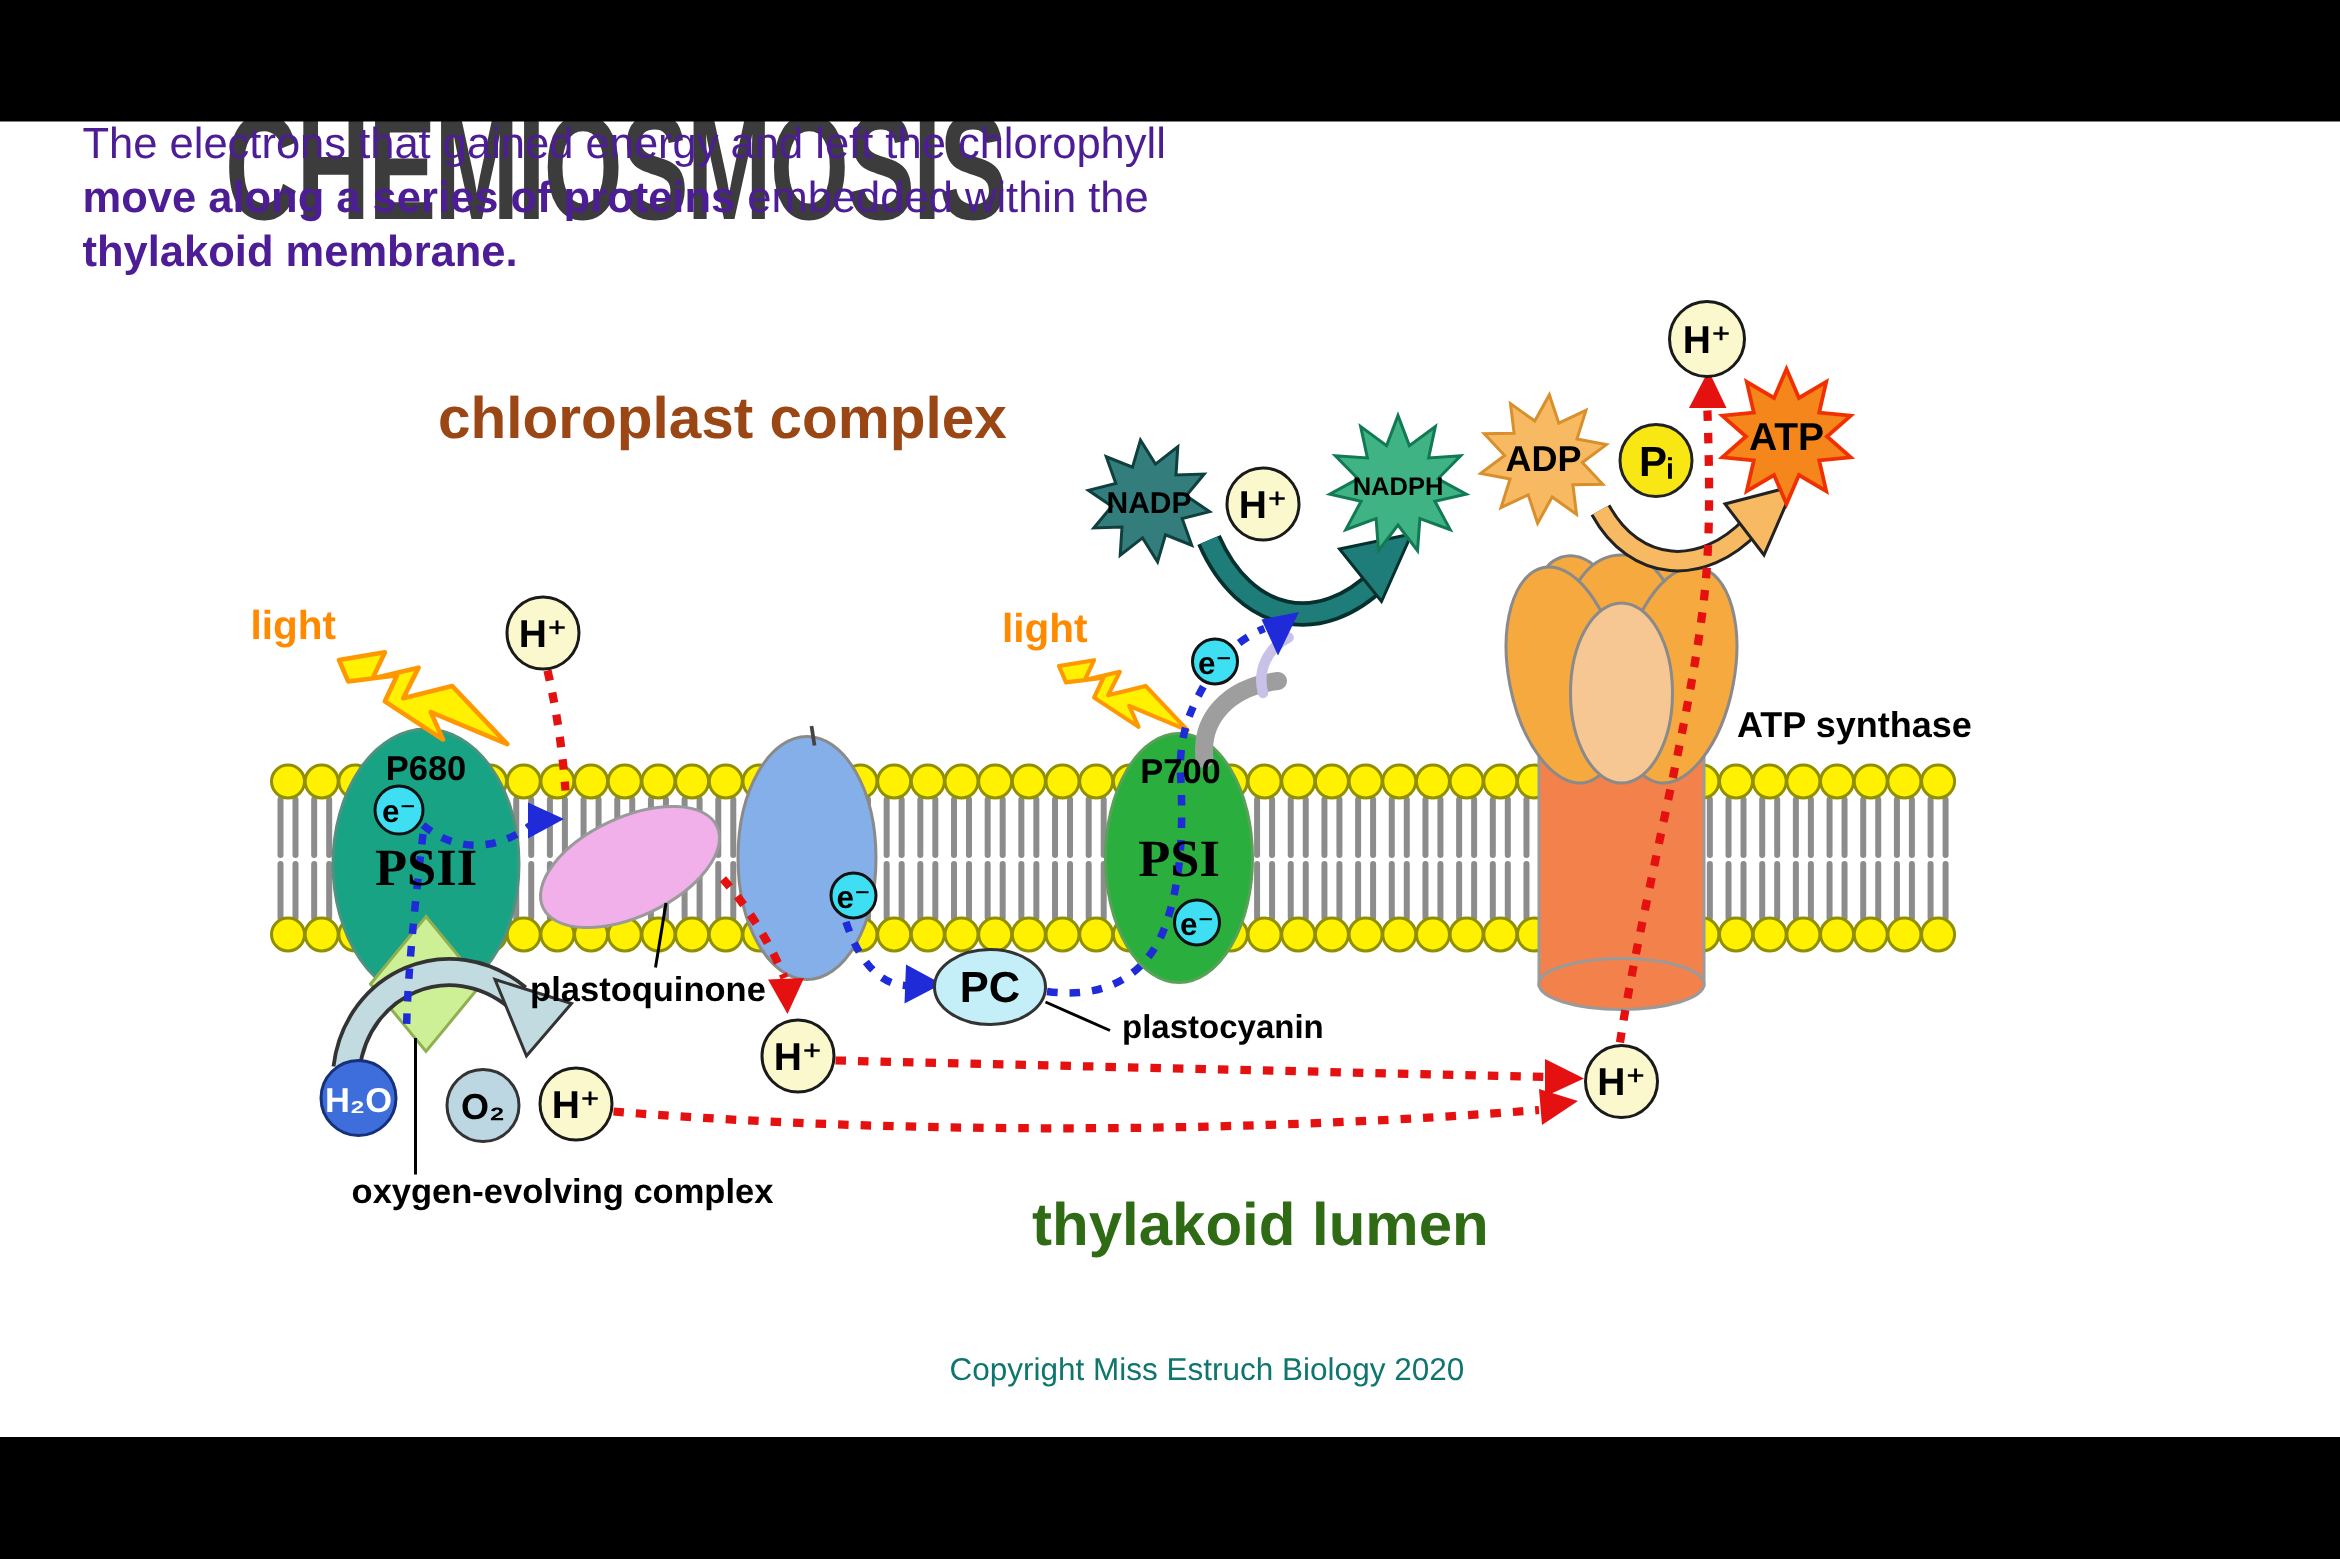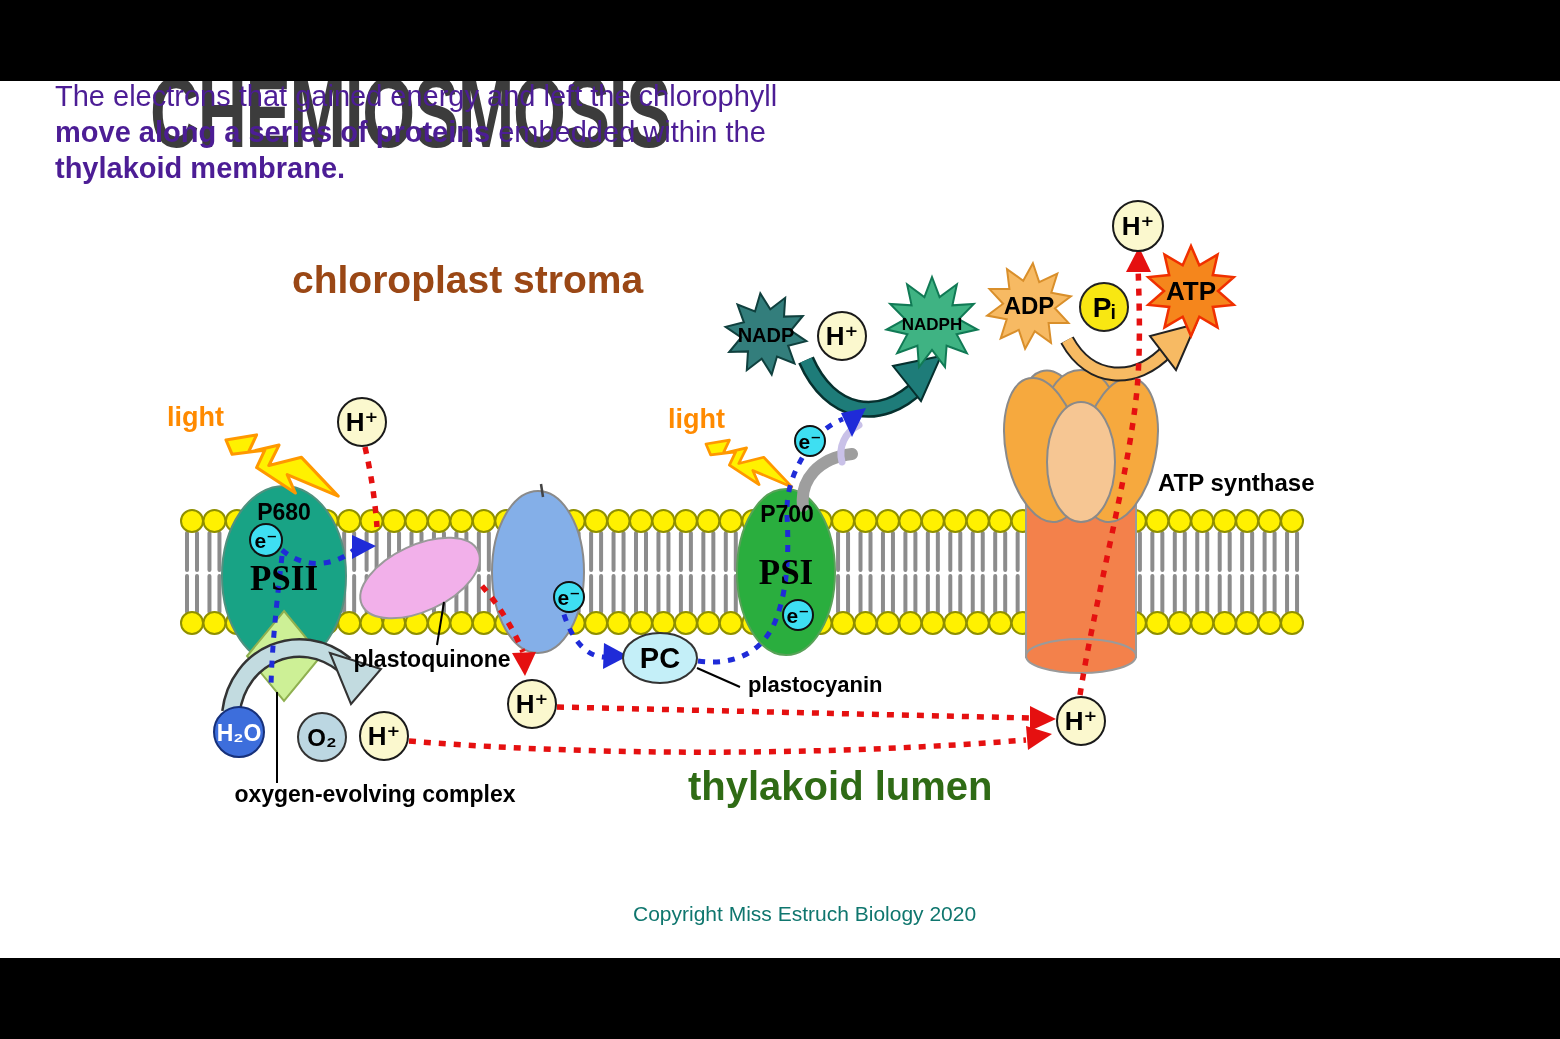--- a/index.html
+++ b/index.html
@@ -10,21 +10,21 @@
   .bar.bottom{top:958px;height:81px;}
   #diagram{position:absolute;left:0;top:0;z-index:1;}
   .big-title{position:absolute;left:150px;top:62px;z-index:2;
     font-size:100px;font-weight:bold;color:#3C3C3C;line-height:1;
     letter-spacing:-2px;transform:scaleX(0.68);transform-origin:left top;white-space:nowrap;}
   .intro{position:absolute;left:55px;top:78px;width:775px;z-index:3;
     font-size:29px;line-height:36px;color:#4c1d95;}
   .intro b{font-weight:700;}
   .region-label{position:absolute;z-index:2;font-weight:bold;white-space:nowrap;}
   .stroma{left:292px;top:258px;font-size:39px;color:#9A4715;}
-  .lumen{left:688px;top:764px;font-size:40px;color:#2F6B15;}
+  .lumen{left:688px;top:795px;font-size:40px;color:#2F6B15;}
   .copyright{position:absolute;left:633px;top:902px;z-index:2;font-size:21px;color:#0f766e;white-space:nowrap;}
   text{font-family:"Liberation Sans","DejaVu Sans",sans-serif;}
   .sero{font-family:"Liberation Serif","DejaVu Serif",serif;}
 </style>
 </head>
 <body>
 
 <div class="slide">
 
   <svg id="diagram" width="1560" height="1039" viewBox="0 0 1560 1039">
@@ -446,19 +446,19 @@
     <text x="432" y="667" font-size="23" font-weight="bold" text-anchor="middle" fill="#000">plastoquinone</text>
     <line x1="697" y1="668" x2="740" y2="687" stroke="#000" stroke-width="2"></line>
     <text x="748" y="692" font-size="22" font-weight="bold" fill="#000">plastocyanin</text>
     <text x="1158" y="491" font-size="24" font-weight="bold" fill="#000">ATP synthase</text>
     <line x1="277" y1="692" x2="277" y2="783" stroke="#000" stroke-width="2"></line>
     <text x="375" y="802" font-size="23" font-weight="bold" text-anchor="middle" fill="#000">oxygen-evolving complex</text>
   </svg>
 
   <div class="big-title">CHEMIOSMOSIS</div>
   <div class="intro"><span>The electrons that gained energy and left the chlorophyll </span><b>move along a series of proteins</b><span> embedded within the </span><b>thylakoid membrane.</b></div>
-  <div class="region-label stroma">chloroplast stroma</div>
+  <div class="region-label stroma">chloroplast complex</div>
   <div class="region-label lumen">thylakoid lumen</div>
   <div class="copyright">Copyright Miss Estruch Biology 2020</div>
 
   <div class="bar top"></div>
   <div class="bar bottom"></div>
 </div>
 
 </body></html>

